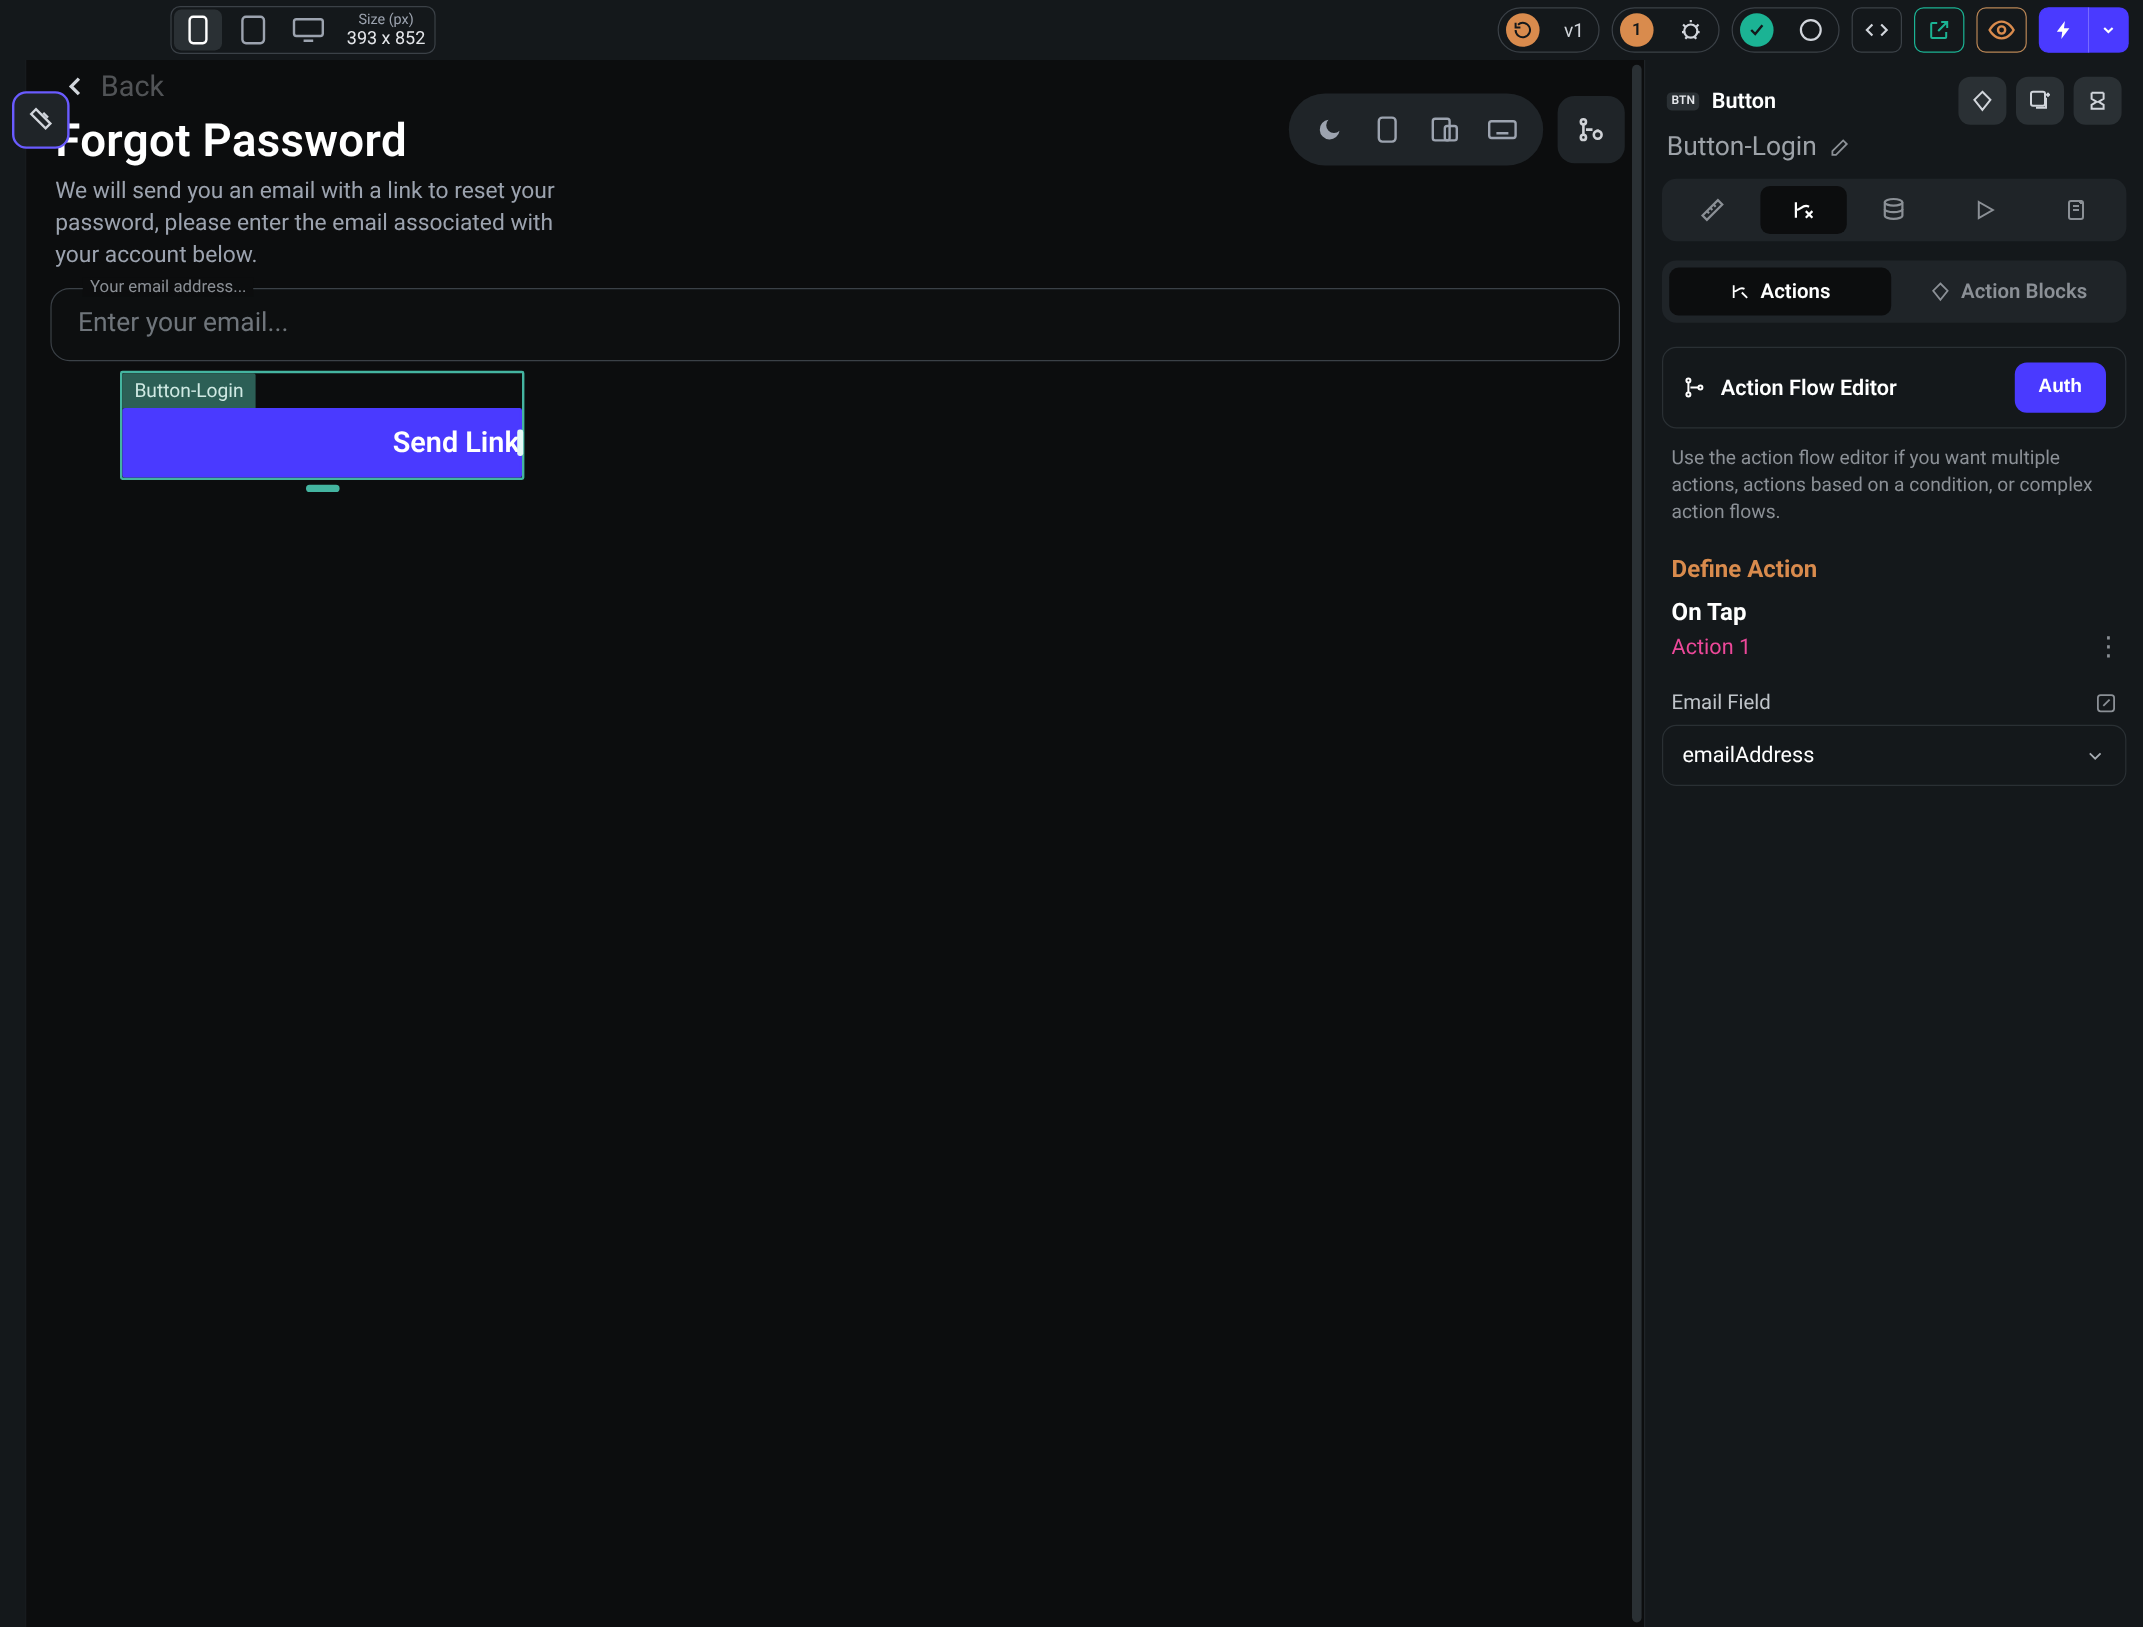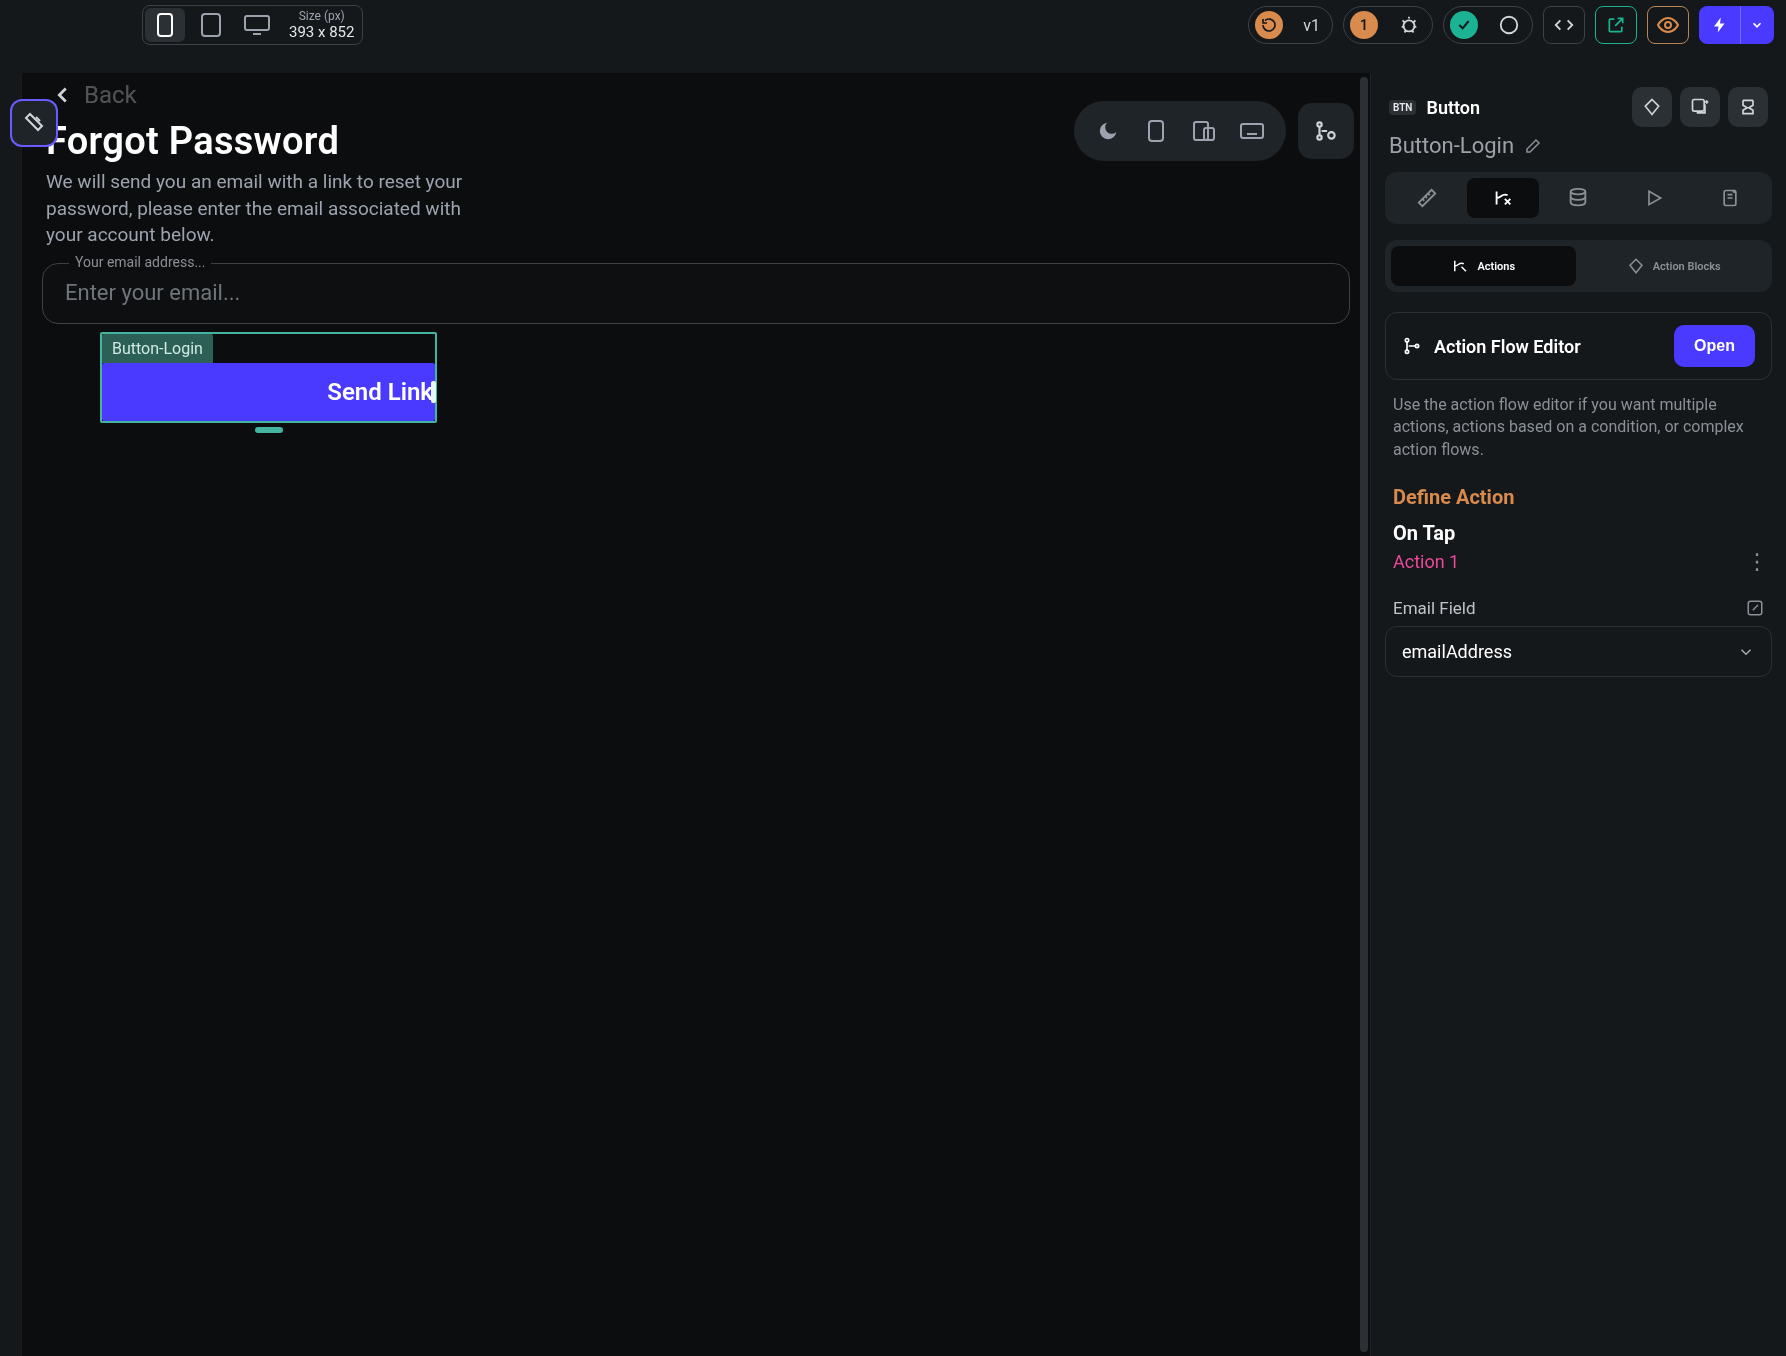--- a/index.html
+++ b/index.html
@@ -67,21 +67,20 @@
   .sq-btn.dkorange { border-color:#b88555;}
   .sq-btn.fillblue { background:#4a3aff;border-color:#4a3aff;color:#fff;}
   .sq-btn.fillblue.chev { border-left:1px solid rgba(255,255,255,0.25); border-radius:0 8px 8px 0; width:34px; margin-left:-1px;}
   .sq-btn.fillblue.bolt { border-radius:8px 0 0 8px;}
 
   
   .main {
     flex:1;
     display:flex;
     min-height:0;
-    margin-top:23px;
   }
 
   
   .leftnarrow {
     width:22px;
     background:#14181b;
     flex-shrink:0;
     border-right:1px solid rgba(255,255,255,0.02);
   }
 
@@ -213,21 +212,21 @@
   .tabstrip {
     margin:4px 14px;background:#1f2428;border-radius:12px;
     display:flex;gap:4px;padding:6px;
   }
   .tab-item { flex:1;height:40px;border-radius:8px;display:flex;align-items:center;justify-content:center;color:#8b9096;}
   .tab-item.active { background:#0c0d0e;color:#fff;}
 
   .subtabs {
     margin:12px 14px;background:#1f2428;border-radius:12px;display:flex;padding:6px;gap:6px;
   }
-  .subtab { flex:1;height:40px;border-radius:8px;display:flex;align-items:center;justify-content:center;gap:8px;font-size:11px;font-weight:600;}
+  .subtab { flex:1;height:40px;border-radius:8px;display:flex;align-items:center;justify-content:center;gap:8px;font-size:17px;font-weight:600;}
   .subtab.active{background:#0c0d0e;color:#fff;}
   .subtab.inactive{color:#8b9096;}
 
   .panel-block {
     margin:8px 14px;border:1px solid #2a3034;border-radius:12px;
     display:flex;align-items:center;gap:12px;padding:12px 16px;
   }
   .panel-block-title{font-size:18px;font-weight:600;color:#fff;}
   .open-btn{margin-left:auto;background:#4a3aff;color:#fff;border:none;border-radius:10px;padding:12px 20px;font-size:16px;font-weight:600;cursor:pointer;}
 
@@ -517,21 +516,21 @@
       </div>
 
       <div class="panel-block">
         <svg width="20" height="20" viewBox="0 0 24 24" fill="none" stroke="#fff" stroke-width="2">
             <circle cx="6" cy="5" r="2"></circle>
             <circle cx="6" cy="19" r="2"></circle>
             <circle cx="18" cy="12" r="2"></circle>
             <path d="M6 7v10M8 12h8"></path>
           </svg>
         <span class="panel-block-title">Action Flow Editor</span>
-        <button class="open-btn">Open</button>
+        <button class="open-btn">Auth</button>
       </div>
 
       <div class="hint-text">Use the action flow editor if you want multiple actions, actions based on a condition, or complex action flows.</div>
 
       <div class="section-title">Define Action</div>
       <div class="on-tap">On Tap</div>
 
       <div class="action-row">
         <span class="action-label">Action 1</span>
         <span class="dots">⋮</span>

